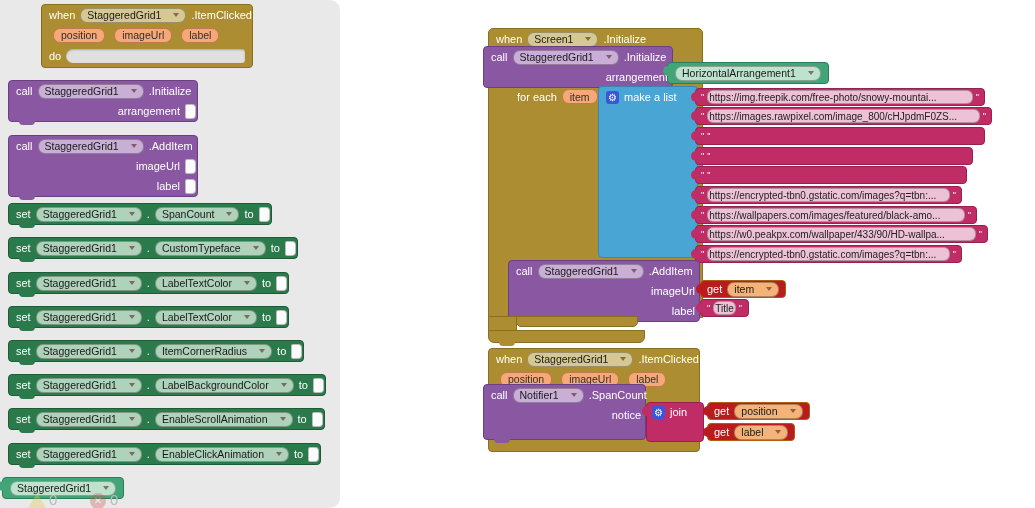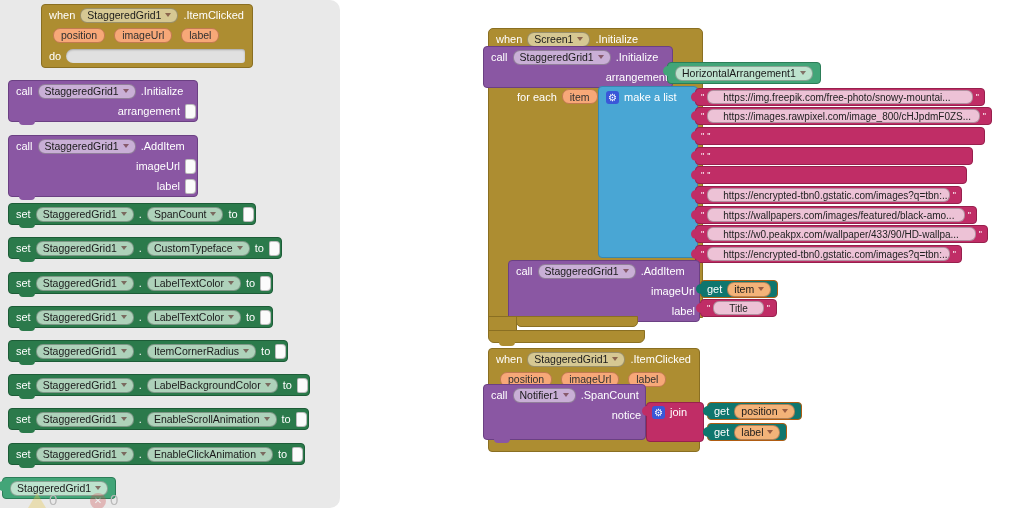--- a/index.html
+++ b/index.html
@@ -9,27 +9,27 @@
                 background:#e9e9e9; border-radius:0 10px 10px 0; }
 
   .blk { position:absolute; border-radius:4px; color:#fff; font-size:11px; box-sizing:border-box; }
   .auto { width:max-content; }
   .gold   { background:#ad8d31; border:1px solid #8a6f22;margin-left:33px; }
   .purple { background:#8a57a3; border:1px solid #6b4083; }
   .green  { background:#2b7a4b; border:1px solid #1d5c37; }
   .cgreen { background:#42a578; border:1px solid #2c7d58; }
   .blue   { background:#49a6d4; border:1px solid #3787b1; }
   .pink   { background:#c02d66; border:1px solid #97204d; }
-  .orange { background:#0f766e; border:1px solid #b05c12; }
+  .orange { background:#b91c1c; border:1px solid #b05c12; }
 
   .row  { display:flex; align-items:center; gap:5px; padding:2px 7px; height:16px; }
   .rowR { justify-content:flex-end; }
   .kw { white-space:nowrap; }
 
-  .dd { display:inline-flex; align-items:center; gap:4px; height:13px; padding:0 6px;
+  .dd { display:inline-flex; align-items:center; gap:12px; height:13px; padding:0 6px;
         border-radius:7px; font-size:10.5px; color:#1a1a1a; border:1px solid rgba(0,0,0,.28);
         white-space:nowrap; }
   .caret { width:0; height:0; border-left:3.5px solid transparent; border-right:3.5px solid transparent;
            border-top:4px solid rgba(80,20,20,.55); }
   .f-gold{background:#d6c893;} .f-purple{background:#c9afd6;} .f-green{background:#aed2ba;}
   .f-cgreen{background:#bde2cd;} .f-orange{background:#f3b379;}
 
   .pill { display:inline-flex; align-items:center; height:13px; padding:0 7px; border-radius:7px;
           background:#f7a878; border:1px solid #c17a50; color:#303030; font-size:10.5px; white-space:nowrap; }
 
@@ -39,21 +39,21 @@
           box-shadow: inset 0 1px 2px rgba(0,0,0,.25); }
 
   .bump::before { content:""; position:absolute; left:-5px; top:3px; width:8px; height:10px;
                   border-radius:5px 0 0 5px; background:inherit; }
   .stmt::after  { content:""; position:absolute; left:10px; bottom:-4px; width:16px; height:4px;
                   background:inherit; border-radius:0 0 4px 4px; }
 
   .gear { width:13px; height:13px; border-radius:3px; background:#3a57d8; color:#fff; font-size:10px;
           line-height:13px; text-align:center; display:inline-block; flex:none; }
   .q { color:#fff; font-size:9px; flex:none; }
-  .tf { display:inline-flex; align-items:center; height:12px; padding:0 15px; border-radius:6px;
+  .tf { display:inline-flex; align-items:center; height:12px; padding:0 1px; border-radius:6px;
         background:#edc2d6; color:#222; font-size:10px; border:1px solid rgba(0,0,0,.25);
         white-space:nowrap; overflow:hidden; }
   .tf-fill { flex:1; min-width:0; }
 
   .abs { position:absolute; }
   .warn-tri { position:absolute; width:0; height:0; border-left:9px solid transparent;
               border-right:9px solid transparent; border-bottom:15px solid #e8c94d; opacity:.35; }
   .err-circ { position:absolute; width:16px; height:16px; border-radius:50%; background:#cf5050;
               opacity:.32; color:#fff; font-size:10px; line-height:16px; text-align:center; }
   .cnt { position:absolute; color:#b9b9b9; font-size:15px; }

